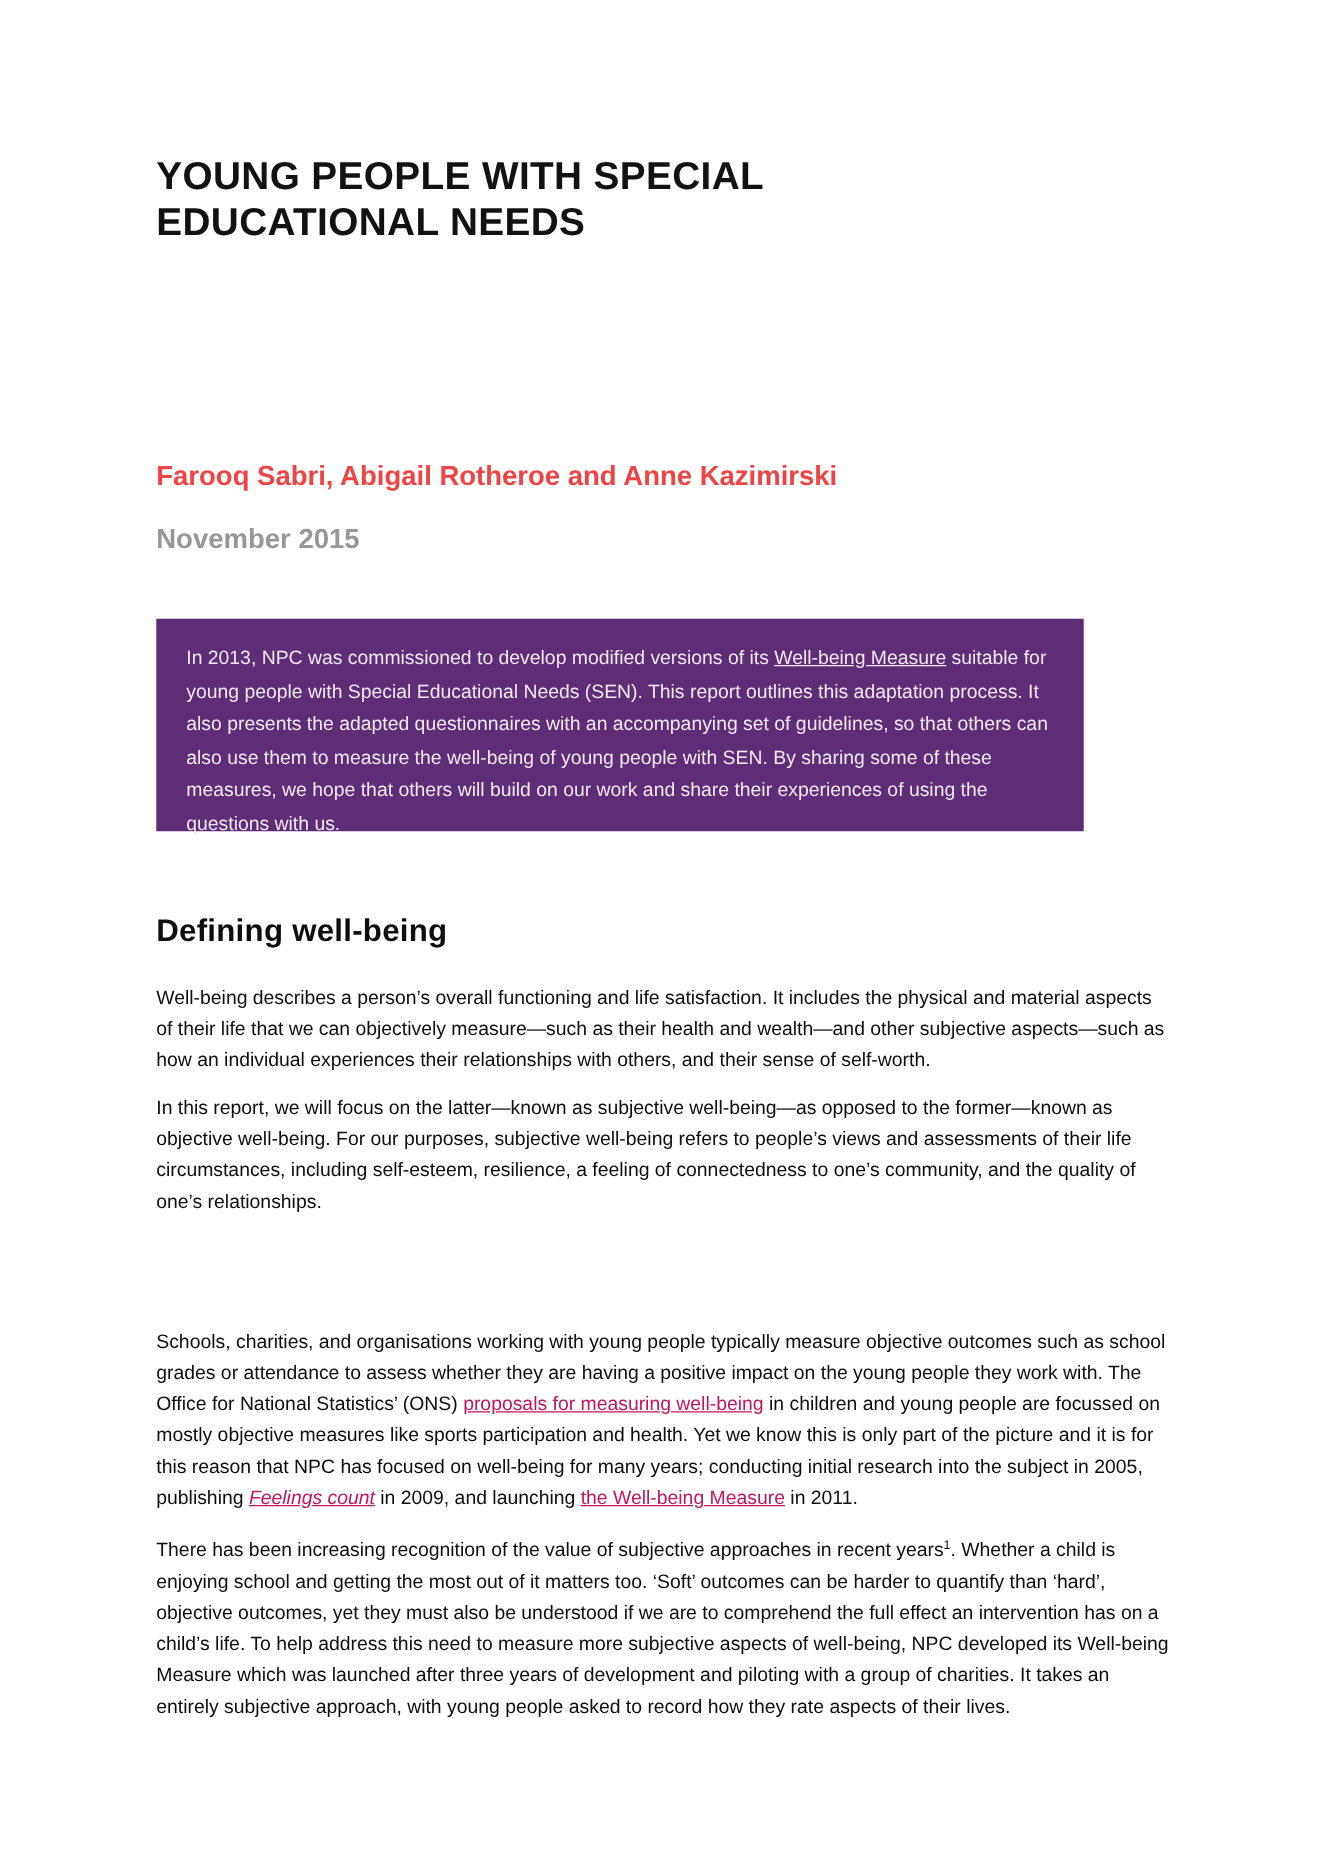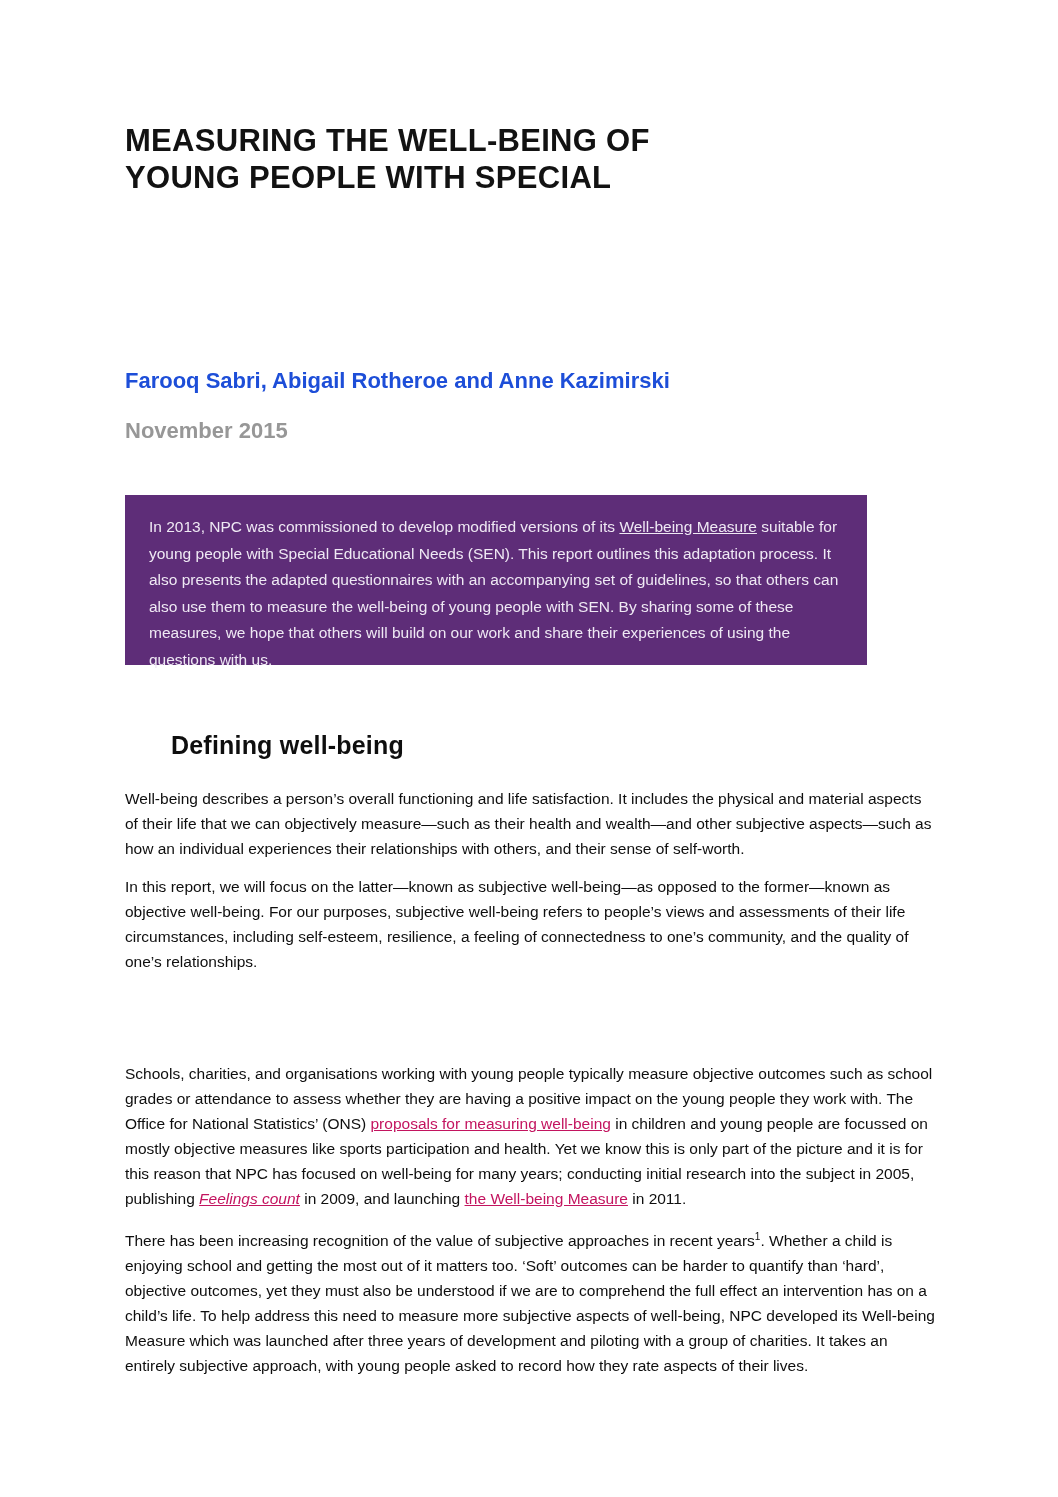--- a/index.html
+++ b/index.html
@@ -15,36 +15,36 @@
     line-height:37px; letter-spacing:0.3px;
   }
   .logo { position:absolute; left:793px; top:36px; width:217px; height:118px; }
   .logo-text {
     position:absolute; left:0; top:52px;
     font-size:50px; font-weight:bold; color:#29252a; letter-spacing:0.5px;
   }
   .logo-star { position:absolute; left:112px; top:2px; width:104px; height:112px; }
   .authors {
     position:absolute; left:125px; top:368px;
-    font-size:22px; font-weight:bold; color:#1d4ed8;
+    font-size:22px; font-weight:bold; color:#ef4444;
   }
   .date {
     position:absolute; left:125px; top:418px;
     font-size:22px; font-weight:bold; color:#979797;
   }
   .intro-box {
     position:absolute; left:125px; top:495px; width:742px; height:170px;
     background:#5E2D78; color:#EFE9F4;
     padding:19px 27px 0 24px;
     font-size:15.5px; line-height:26.5px;
   }
   .intro-box a { color:inherit; text-decoration:underline; cursor:pointer; }
   .heading {
     position:absolute; left:125px;
-    font-size:25px; font-weight:bold; color:#0e0e0e; letter-spacing:0.2px;margin-left:46px;
+    font-size:25px; font-weight:bold; color:#0e0e0e; letter-spacing:0.2px;
   }
   #heading-1 { top:731px; }
   #heading-2 { top:1006px; }
   .para {
     position:absolute; left:125px; width:810px;
     font-size:15.5px; line-height:25px; color:#0e0e0e;
   }
   #p1 { top:786px; }
   #p2 { top:874px; }
   #p3 { top:1061px; }
@@ -52,22 +52,22 @@
   .para a, a.body-link { color:#C3145F; cursor:pointer; }
   .italic { font-style:italic; }
   sup { font-size:10px; vertical-align:super; line-height:0; }
 </style>
 </head>
 <body>
 
 <div class="page">
 
   <div class="doc-title">
-    <div>MEASURING THE WELL-BEING OF</div>
     <div>YOUNG PEOPLE WITH SPECIAL</div>
+    <div>EDUCATIONAL NEEDS</div>
   </div>
 
 
   <div class="authors">Farooq Sabri, Abigail Rotheroe and Anne Kazimirski</div>
   <div class="date">November 2015</div>
 
   <div class="intro-box" style="background-color: rgb(94, 45, 120);">
     <p><span>In 2013, NPC was commissioned  to develop modified versions of its </span><a href="#">Well-being Measure</a><span> suitable for young people with Special Educational Needs (SEN). This report outlines this adaptation process. It also presents the adapted questionnaires with an accompanying set of guidelines, so that others can also use them to measure the well-being of young people with SEN. By sharing some of these measures, we hope that others will build on our work and share their experiences of using the questions with us.</span></p>
   </div>
 

